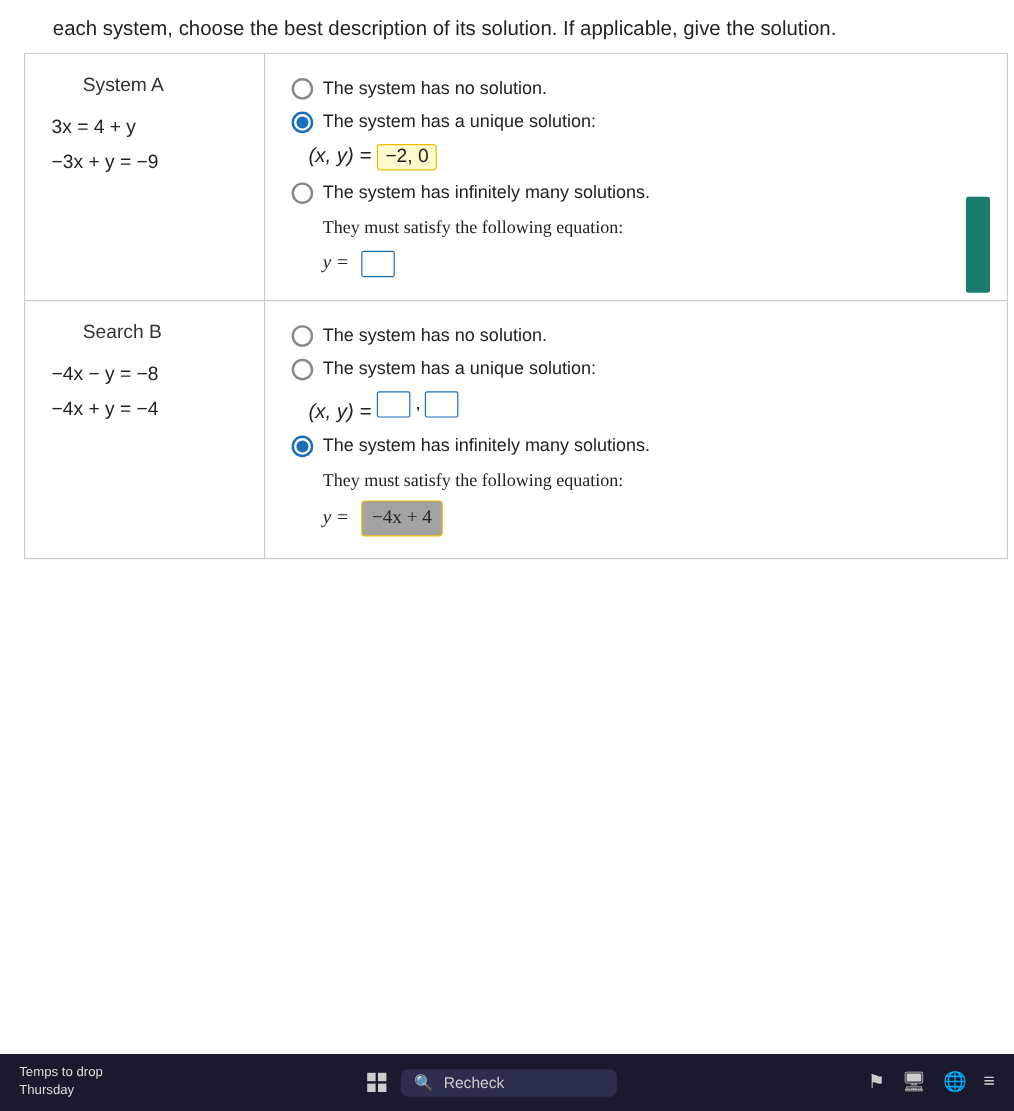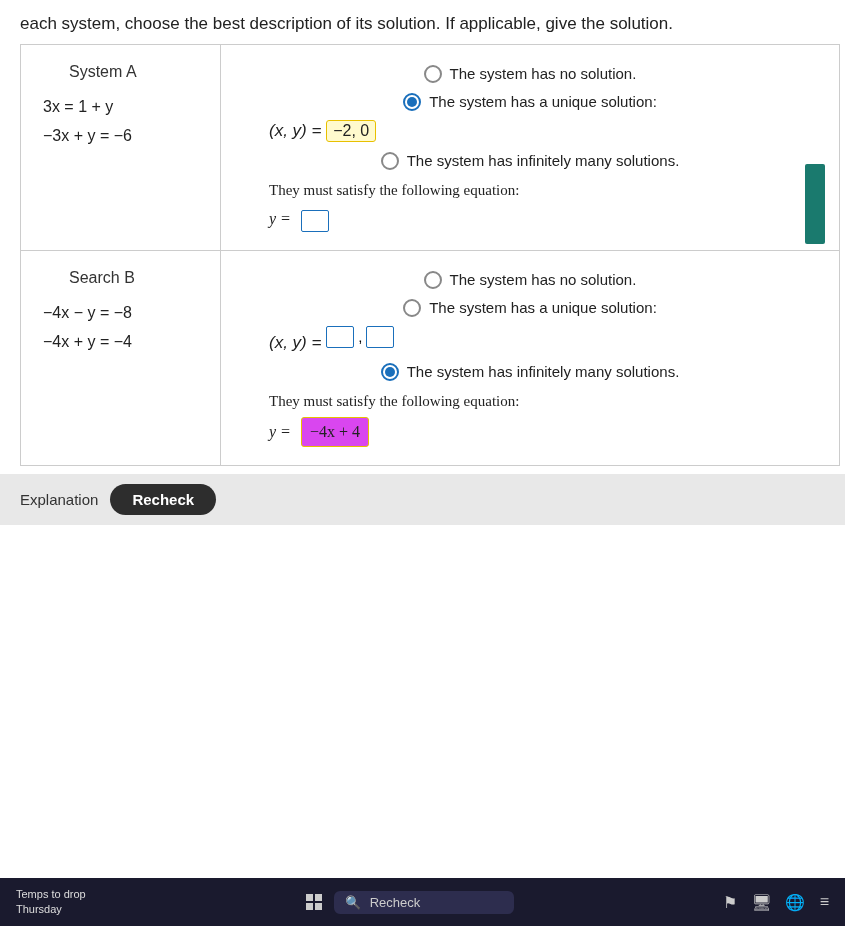--- a/index.html
+++ b/index.html
@@ -17,20 +17,21 @@
       background: #fff;
       display: flex;
       flex-direction: column;
     }
 
     .top-text {
       padding: 12px 31px 8px 20px;
       font-size: 17px;
       color: #222;
       line-height: 1.4;
+      margin-left: 24px;
     }
 
     .main-table {
       border-collapse: collapse;
       width: 820px;
       margin: 0 20px;
       border: 1px solid #ccc;
     }
 
     .main-table td {
@@ -59,21 +60,20 @@
 
     .choices-cell {
       background: #fff;
     }
 
     .choice-row {
       display: flex;
       align-items: flex-start;
       margin-bottom: 6px;
       gap: 8px;
-      justify-content: center;
     }
 
     .radio-outer {
       width: 18px;
       height: 18px;
       border-radius: 50%;
       border: 2px solid #888;
       display: inline-flex;
       align-items: center;
       justify-content: center;
@@ -92,21 +92,21 @@
       background: #1a6fbb;
     }
 
     .choice-text {
       font-size: 15px;
       color: #222;
       line-height: 1.5;
     }
 
     .unique-solution-block {
-      margin: 4px 0 8px 26px;
+      margin: 4px 0 8px 14px;
     }
 
     .math-expr {
       font-size: 17px;
       color: #222;
       font-style: italic;
     }
 
     .highlight-box {
       display: inline-block;
@@ -139,21 +139,21 @@
     }
 
     .equation-line {
       font-size: 16px;
       color: #222;
       margin-top: 4px;
     }
 
     .highlight-answer {
       display: inline-block;
-      background: #d946ef;
+      background: #a3a3a3;
       border: 1.5px solid #e8c000;
       border-radius: 3px;
       padding: 1px 8px;
       font-style: normal;
       color: #222;
     }
 
     .bottom-bar {
       background: #e8e8e8;
       padding: 10px 20px;
@@ -276,22 +276,22 @@
   </div>
 
   <div style="position:relative;">
     <table class="main-table">
       <tbody>
 
         <tr>
           <td class="system-label">
             <div class="system-name">System A</div>
             <div class="system-equations">
-              <div>3x = 1 + y</div>
-              <div>−3x + y = −6</div>
+              <div>3x = 4 + y</div>
+              <div>−3x + y = −9</div>
             </div>
           </td>
           <td class="choices-cell">
 
             <div class="choice-row">
               <div class="radio-outer"></div>
               <span class="choice-text">The system has no solution.</span>
             </div>
 
             <div class="choice-row">
@@ -362,24 +362,20 @@
                 </span>
               </div>
             </div>
           </td>
         </tr>
       </tbody>
     </table>
     <div class="teal-rect"></div>
   </div>
 
-  <div class="bottom-bar">
-    <button class="explanation-btn">Explanation</button>
-    <button class="recheck-btn">Recheck</button>
-  </div>
 </div>
 
 <div class="taskbar">
   <div class="taskbar-left">
     <span>Temps to drop</span>
     <span>Thursday</span>
   </div>
   <div class="taskbar-center">
     <div class="windows-grid">
       <div></div>

